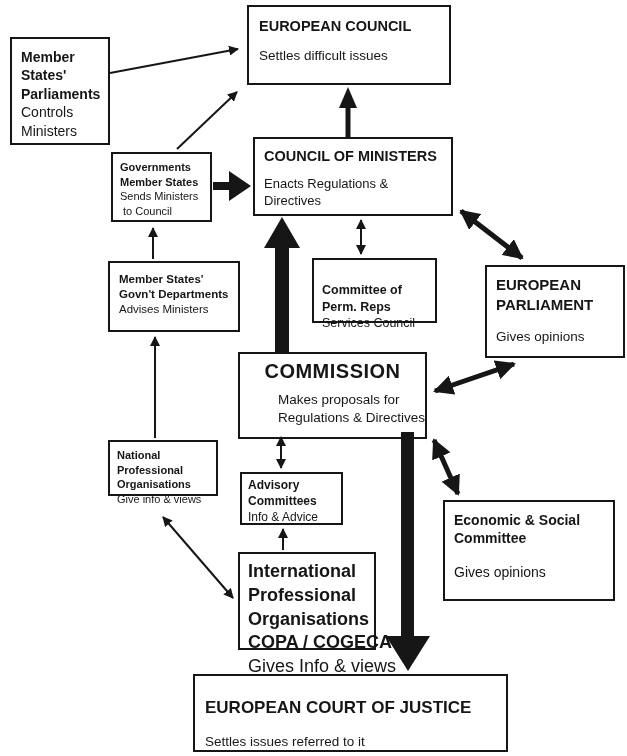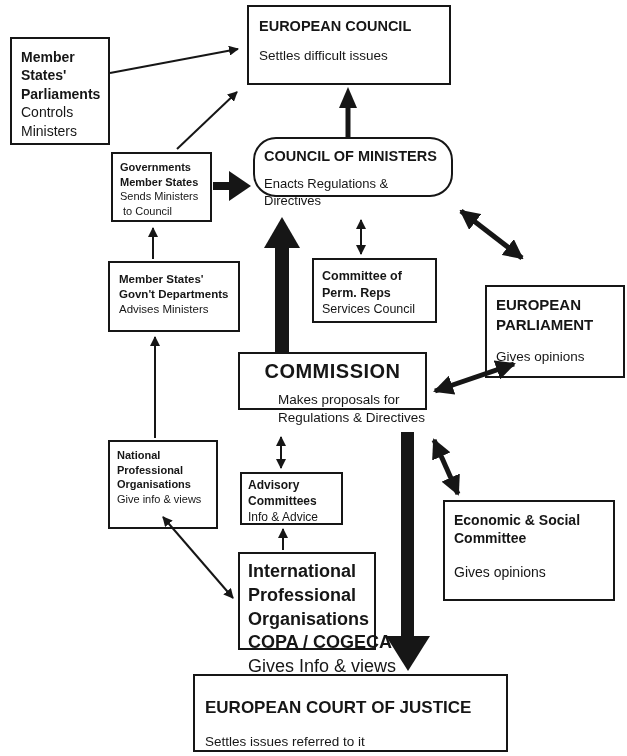--- a/index.html
+++ b/index.html
@@ -10,30 +10,30 @@
   .b{white-space:pre;line-height:1.32;}
   svg.arrows{position:absolute;left:0;top:0;z-index:3;pointer-events:none;}
   svg.arrows line{stroke:#161616;}
   svg.arrows polygon,svg.arrows rect,svg.arrows marker path{fill:#161616;stroke:none;}
 
   
   .b-msp{left:10px;top:37px;width:100px;height:108px;padding:9px 6px 0 9px;font-size:14px;}
   .b-ec{left:247px;top:5px;width:204px;height:80px;padding:10px 8px 0 10px;}
   .b-ec .t{font-size:14.5px;} .b-ec .b{font-size:13.5px;margin-top:11px;}
   .b-gov{left:111px;top:152px;width:101px;height:70px;padding:6px 4px 0 7px;font-size:11px;}
-  .b-com{left:253px;top:137px;width:200px;height:60px;padding:8px 6px 0 9px;border-radius:23px;}
+  .b-com{left:253px;top:137px;width:200px;height:79px;padding:8px 6px 0 9px;}
   .b-com .t{font-size:14.5px;} .b-com .b{font-size:13px;margin-top:9px;}
   .b-msgd{left:108px;top:261px;width:132px;height:71px;padding:9px 11px 0 9px;font-size:11.5px;}
-  .b-coreper{left:312px;top:258px;width:125px;height:65px;padding:8px 4px 0 8px;font-size:12.5px;}
-  .b-ep{left:485px;top:265px;width:140px;height:93px;padding:8px 6px 0 9px;margin-top:20px;}
+  .b-coreper{left:312px;top:258px;width:125px;height:65px;padding:22px 4px 0 8px;font-size:12.5px;}
+  .b-ep{left:485px;top:265px;width:140px;height:93px;padding:8px 6px 0 9px;}
   .b-ep .t{font-size:15px;} .b-ep .b{font-size:13.5px;margin-top:13px;}
-  .b-commission{left:238px;top:352px;width:189px;height:58px;padding:4px 6px 0 6px;}
+  .b-commission{left:238px;top:352px;width:189px;height:87px;padding:4px 6px 0 6px;}
   .b-commission .t{font-size:20px;text-align:center;letter-spacing:.5px;}
   .b-commission .b{font-size:13.5px;margin-top:7px;margin-left:32px;}
-  .b-npo{left:108px;top:440px;width:110px;height:89px;padding:6px 3px 0 7px;font-size:11px;}
+  .b-npo{left:108px;top:440px;width:110px;height:56px;padding:6px 3px 0 7px;font-size:11px;}
   .b-adv{left:240px;top:472px;width:103px;height:53px;padding:4px 3px 0 6px;font-size:12px;}
   .b-esc{left:443px;top:500px;width:172px;height:101px;padding:9px 6px 0 9px;}
   .b-esc .t{font-size:14px;} .b-esc .b{font-size:14px;margin-top:15px;}
   .b-ipo{left:238px;top:552px;width:138px;height:98px;padding:6px 4px 0 8px;font-size:18px;}
   .b-ecj{left:193px;top:674px;width:315px;height:78px;padding:21px 6px 0 10px;}
   .b-ecj .t{font-size:17px;} .b-ecj .b{font-size:13.5px;margin-top:14px;}
 </style>
 </head>
 <body>
 

